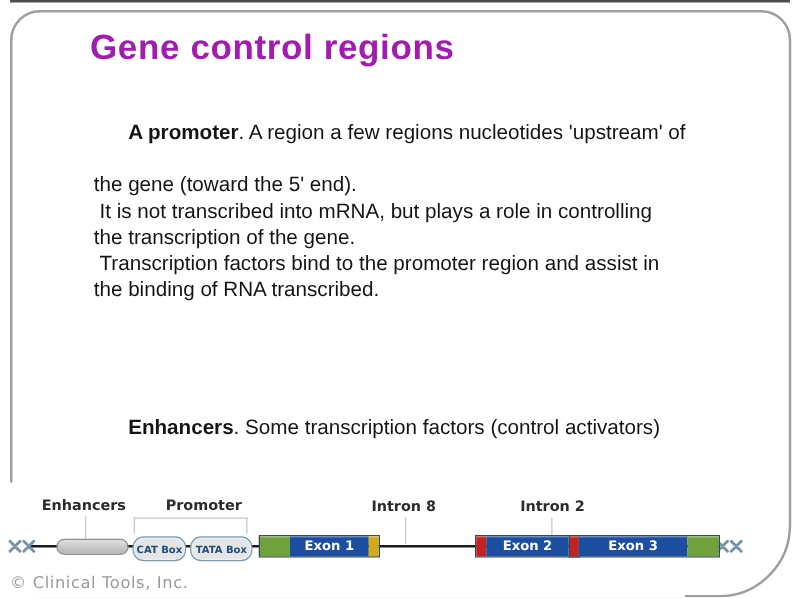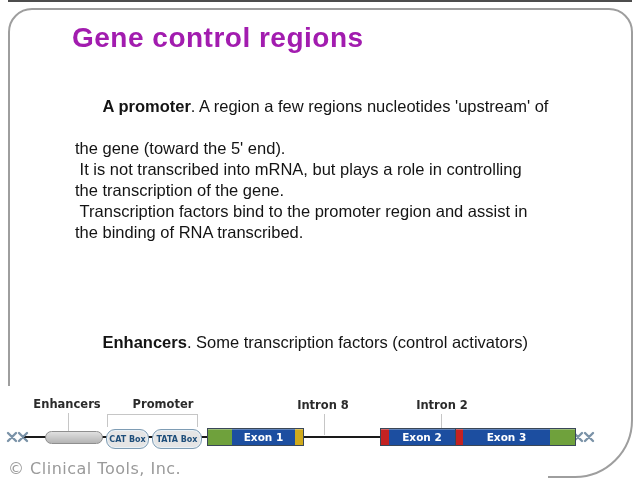--- a/index.html
+++ b/index.html
@@ -99,21 +99,21 @@
   #exon1-group .seg-blue   { width: 63px; }
   #exon1-group .seg-yellow { width: 8px; }
   #exon2-group .seg-red    { width: 8px; }
   #exon2-group .seg-blue   { width: 66px; }
   #exon2-group .seg-yellow { width: 8px; }
   #exon3-group .seg-red    { width: 7px; }
   #exon3-group .seg-blue   { width: 87px; }
   #exon3-group .seg-green  { width: 25px; }
   #credit {
     position: absolute; left: 8px; top: 73px;
-    font-family: "DejaVu Sans", sans-serif; font-size: 16px; color: #9a9a9a; letter-spacing: 0.5px;
+    font-family: "DejaVu Sans", sans-serif; font-size: 13px; color: #9a9a9a; letter-spacing: 0.5px;
   }
 </style>
 </head>
 <body>
 
 <div id="stage">
 
   <div id="top-edge"></div>
   <div id="slide-frame"></div>
   <div id="diagram-mask"></div>

